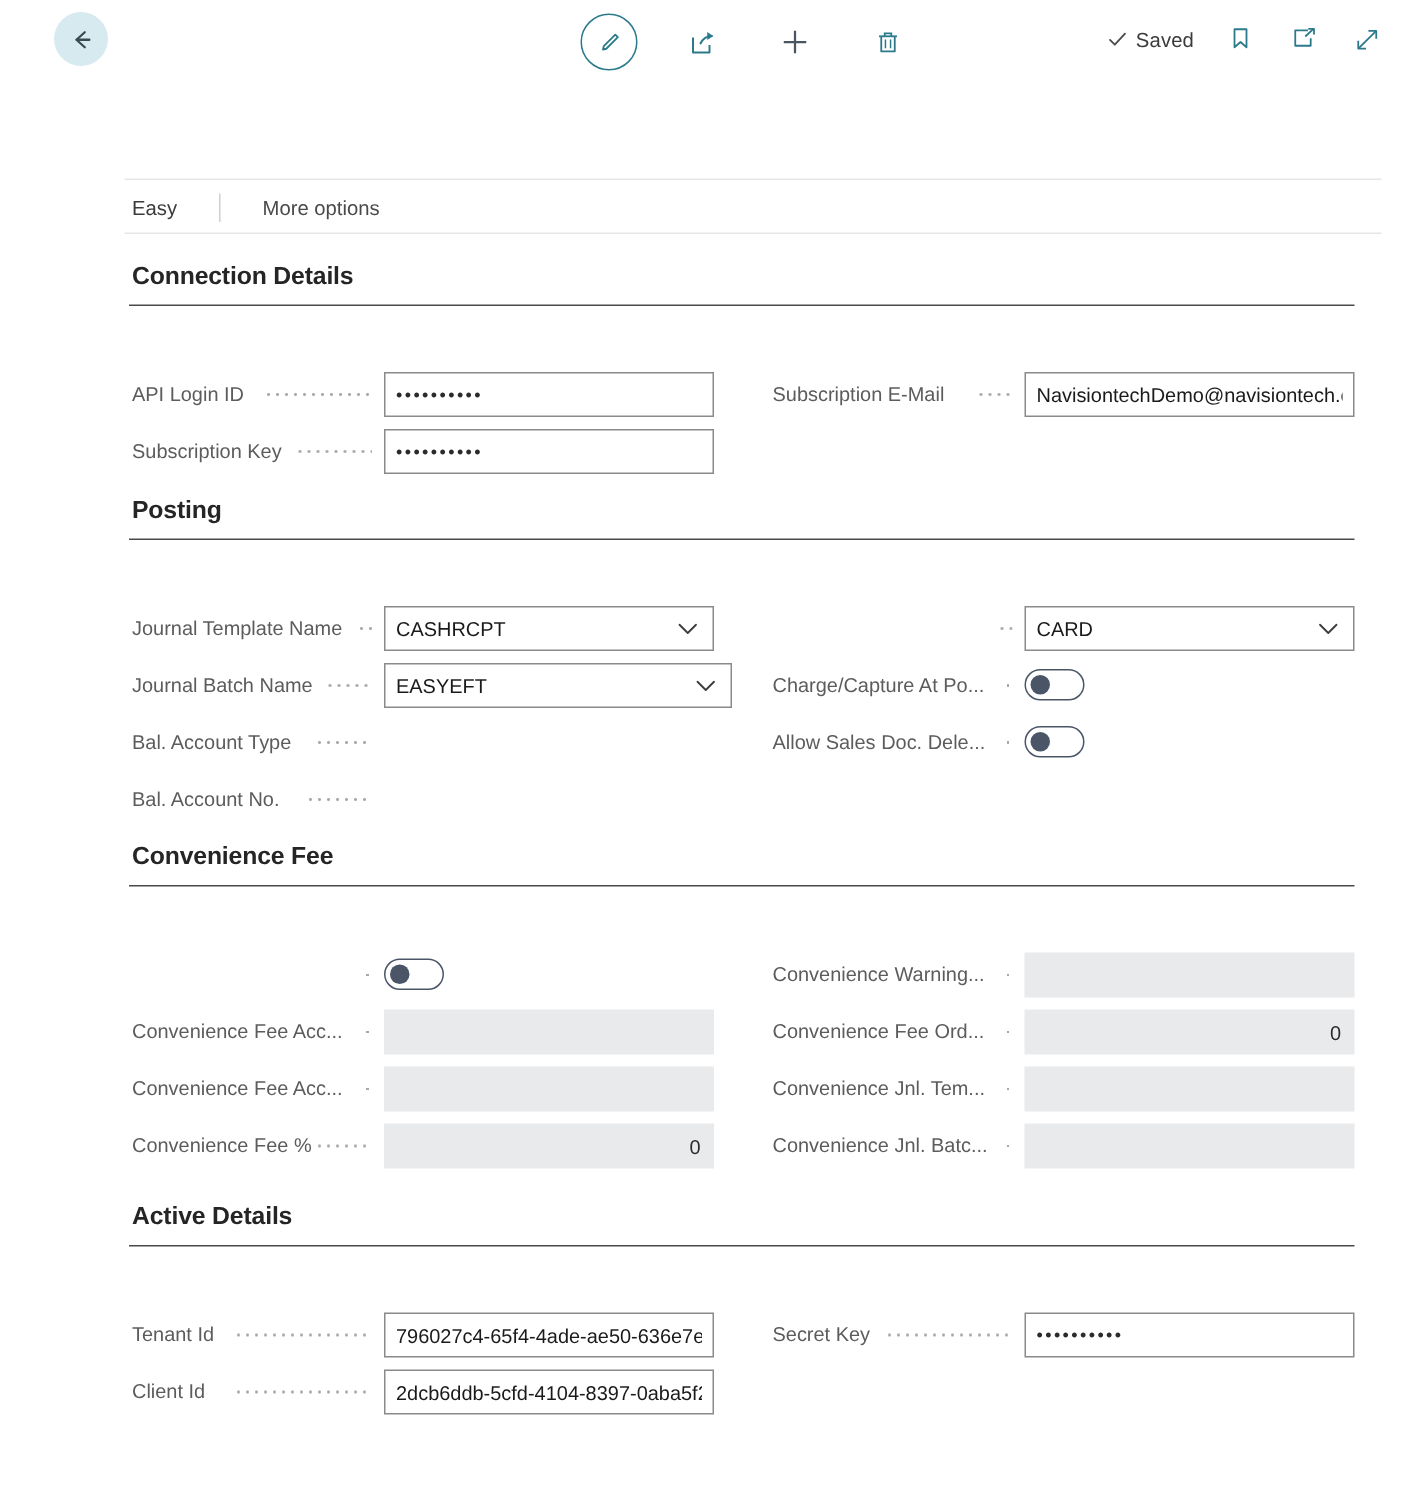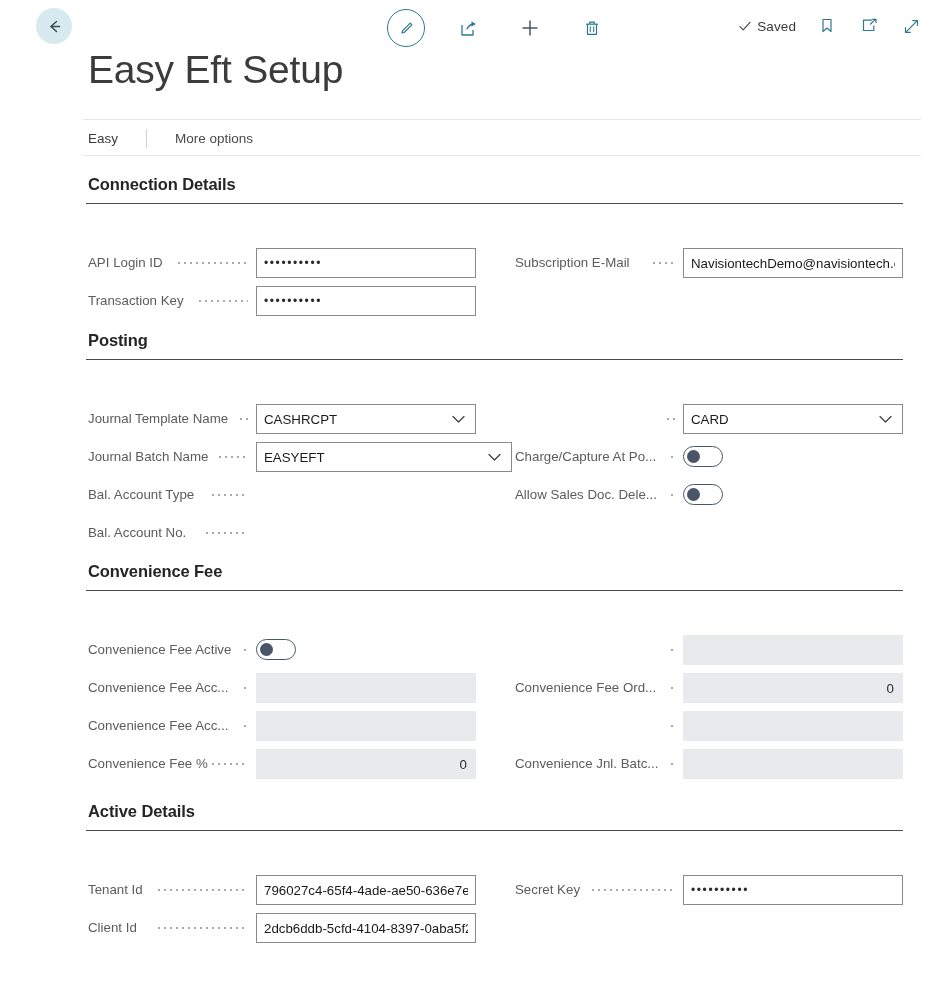--- a/index.html
+++ b/index.html
@@ -184,21 +184,20 @@
       <div class="rt-icon">
         <svg width="19" height="19" viewBox="0 0 19 19">
           <line x1="4.2" y1="14.8" x2="14.8" y2="4.2" stroke="#2b7a8c" stroke-width="1.2" stroke-linecap="round"></line>
           <path d="M10.3 3.6 L15.5 3.6 L15.5 8.8" fill="none" stroke="#2b7a8c" stroke-width="1.2" stroke-linejoin="round"></path>
           <path d="M8.7 15.4 L3.5 15.4 L3.5 10.2" fill="none" stroke="#2b7a8c" stroke-width="1.2" stroke-linejoin="round"></path>
         </svg>
       </div>
     </div>
   </div>
 
-  <div class="title">Easy Eft Setup</div>
 
   <div class="nav-rule-top"></div>
   <div class="nav">
     <span class="nav-item">Easy</span>
     <span class="nav-sep"></span>
     <span class="nav-item muted">More options</span>
   </div>
   <div class="nav-rule-bot"></div>
 
   <div id="sections-host">
@@ -206,21 +205,21 @@
         <div class="sec-title" style="top:175px">Connection Details</div>
         <div class="sec-rule" style="top:203px"></div>
         <div class="row left" style="top:248px">
           <span class="lbl">API Login ID</span>
           <span class="leader" style="left:88.19999999999999px;width:71.80000000000001px"></span>
           <span class="ctl" style="left:168px;width:220px">
             <div class="txt pw">••••••••••</div>
           </span>
         </div>
         <div class="row left" style="top:286px">
-          <span class="lbl">Transaction Key</span>
+          <span class="lbl">Subscription Key</span>
           <span class="leader" style="left:108.75px;width:51.25px"></span>
           <span class="ctl" style="left:168px;width:220px">
             <div class="txt pw">••••••••••</div>
           </span>
         </div>
         <div class="row right" style="top:248px">
           <span class="lbl">Subscription E-Mail</span>
           <span class="leader" style="left:136.15px;width:23.849999999999994px"></span>
           <span class="ctl" style="left:168px;width:220px">
             <div class="txt">
@@ -242,21 +241,21 @@
                 <svg width="13" height="9" viewBox="0 0 13 9">
                   <path d="M1 1.5 L6.5 7 L12 1.5" fill="none" stroke="#3b3b3b" stroke-width="1.2" stroke-linecap="round" stroke-linejoin="round"></path>
                 </svg>
               </span>
             </div>
           </span>
         </div>
         <div class="row left" style="top:442px">
           <span class="lbl">Journal Batch Name</span>
           <span class="leader" style="left:129.3px;width:30.69999999999999px"></span>
-          <span class="ctl" style="left:168px;width:256px">
+          <span class="ctl" style="left:168px;width:232px">
             <div class="dd">
               <span>EASYEFT</span>
               <span class="chev">
                 <svg width="13" height="9" viewBox="0 0 13 9">
                   <path d="M1 1.5 L6.5 7 L12 1.5" fill="none" stroke="#3b3b3b" stroke-width="1.2" stroke-linecap="round" stroke-linejoin="round"></path>
                 </svg>
               </span>
             </div>
           </span>
         </div>
@@ -297,21 +296,20 @@
             <div class="toggle">
               <span class="knob"></span>
             </div>
           </span>
         </div>
       </div>
       <div class="section">
         <div class="sec-title" style="top:562px">Convenience Fee</div>
         <div class="sec-rule" style="top:590px"></div>
         <div class="row left" style="top:635px">
-          <span class="lbl">Convenience Fee Active</span>
           <span class="leader" style="left:154px;width:6px"></span>
           <span class="ctl" style="left:168px;width:220px">
             <div class="toggle">
               <span class="knob"></span>
             </div>
           </span>
         </div>
         <div class="row left" style="top:673px">
           <span class="lbl">Convenience Fee Acc...</span>
           <span class="leader" style="left:154px;width:6px"></span>
@@ -327,33 +325,35 @@
           </span>
         </div>
         <div class="row left" style="top:749px">
           <span class="lbl">Convenience Fee %</span>
           <span class="leader" style="left:122.44999999999999px;width:37.55000000000001px"></span>
           <span class="ctl" style="left:168px;width:220px">
             <div class="dis num">0</div>
           </span>
         </div>
         <div class="row right" style="top:635px">
+          <span class="lbl">Convenience Warning...</span>
           <span class="leader" style="left:154px;width:6px"></span>
           <span class="ctl" style="left:168px;width:220px">
             <div class="dis"></div>
           </span>
         </div>
         <div class="row right" style="top:673px">
           <span class="lbl">Convenience Fee Ord...</span>
           <span class="leader" style="left:154px;width:6px"></span>
           <span class="ctl" style="left:168px;width:220px">
             <div class="dis num">0</div>
           </span>
         </div>
         <div class="row right" style="top:711px">
+          <span class="lbl">Convenience Jnl. Tem...</span>
           <span class="leader" style="left:154px;width:6px"></span>
           <span class="ctl" style="left:168px;width:220px">
             <div class="dis"></div>
           </span>
         </div>
         <div class="row right" style="top:749px">
           <span class="lbl">Convenience Jnl. Batc...</span>
           <span class="leader" style="left:154px;width:6px"></span>
           <span class="ctl" style="left:168px;width:220px">
             <div class="dis"></div>

